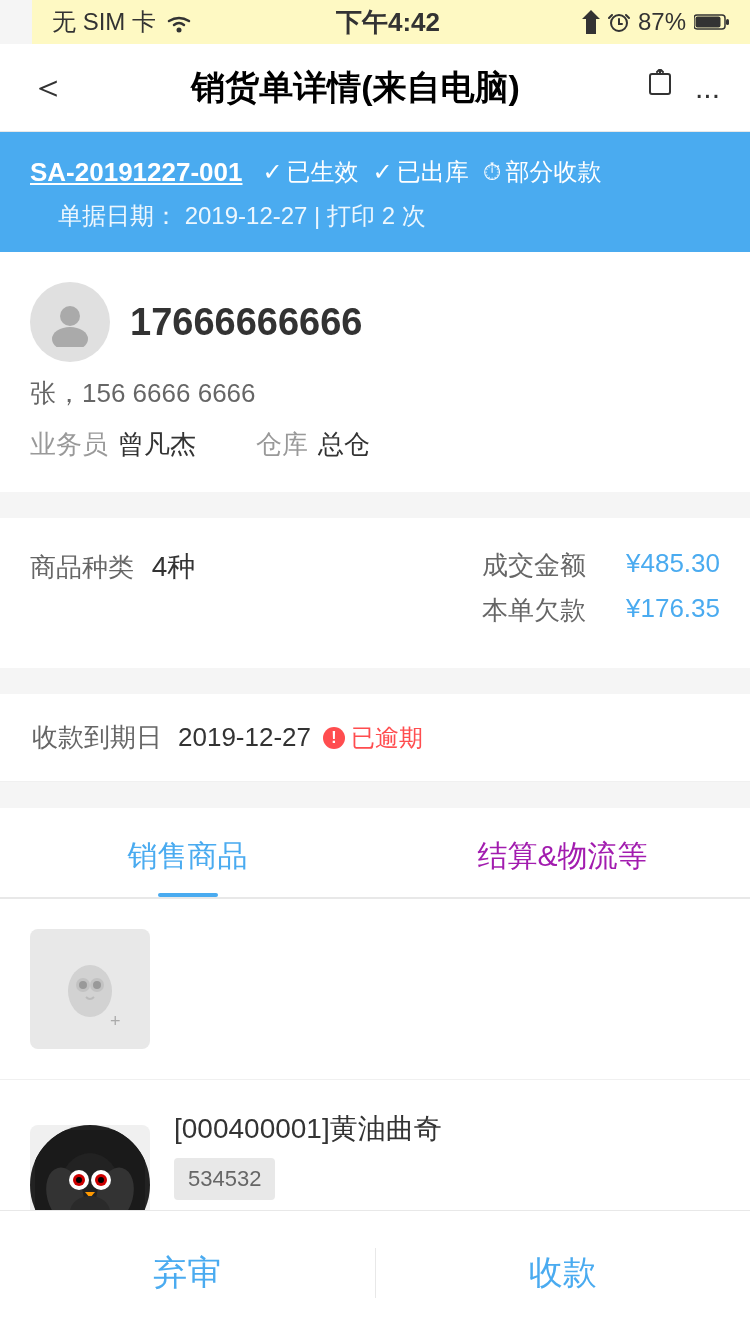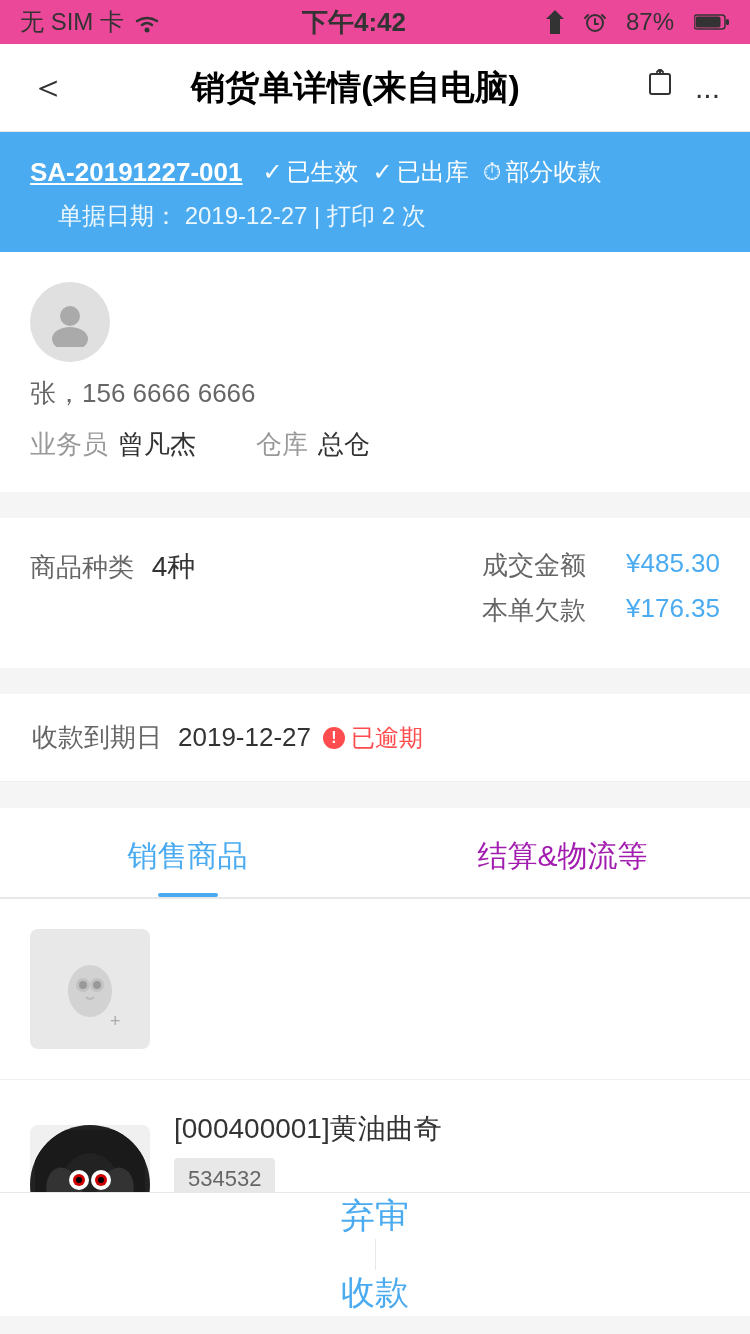--- a/index.html
+++ b/index.html
@@ -9,31 +9,32 @@
       min-height: 1334px;
       font-family: -apple-system, "PingFang SC", "Helvetica Neue", sans-serif;
       background: #f5f5f5;
       font-size: 28px;
       color: #333;
     }
 
     
     .status-bar {
       height: 44px;
-      background: #ec4899;
+      background: #fef9c3;
       display: flex;
       align-items: center;
       justify-content: space-between;
       padding: 0 20px;
       font-size: 24px;
       font-weight: 500;
+      margin-left: 32px;
     }
     .status-left { display: flex; align-items: center; gap: 8px; }
     .status-center { font-weight: 600; font-size: 26px; }
-    .status-right { display: flex; align-items: center; gap: 20px; }
+    .status-right { display: flex; align-items: center; gap: 8px; }
 
     
     .nav-bar {
       height: 88px;
       background: #fff;
       display: flex;
       align-items: center;
       justify-content: space-between;
       padding: 0 30px;
       border-bottom: 1px solid #e8e8e8;
@@ -279,28 +280,27 @@
     .product-price {
       font-size: 28px;
       color: #333;
     }
     .price-highlight { color: #4AABF0; }
     .price-total { color: #ff6b2b; font-weight: 600; }
 
     
     .bottom-bar {
       position: fixed;
-      bottom: 18px;
+      bottom: 0;
       width: 750px;
       height: 124px;
       background: #fff;
       border-top: 1px solid #e8e8e8;
       display: flex;
       align-items: center;
-      flex-direction: column;
     }
     .bottom-btn {
       flex: 1;
       text-align: center;
       font-size: 34px;
       font-weight: 500;
       cursor: pointer;
     }
     .btn-cancel { color: #4AABF0; }
     .btn-confirm { color: #4AABF0; }
@@ -401,20 +401,21 @@
 </div>
 
 <div class="customer-section">
   <div class="customer-row">
     <div class="avatar">
       <svg width="50" height="50" viewBox="0 0 50 50">
         <circle cx="25" cy="19" r="10" fill="#aaa"></circle>
         <ellipse cx="25" cy="42" rx="18" ry="12" fill="#aaa"></ellipse>
       </svg>
     </div>
+    <span class="customer-name">17666666666</span>
   </div>
   <div class="customer-sub">张，156 6666 6666</div>
   <div class="customer-meta">
     <div class="meta-item">
       <span class="meta-label">业务员</span>
       <span class="meta-value">曾凡杰</span>
     </div>
     <div class="meta-item">
       <span class="meta-label">仓库</span>
       <span class="meta-value">总仓</span>

